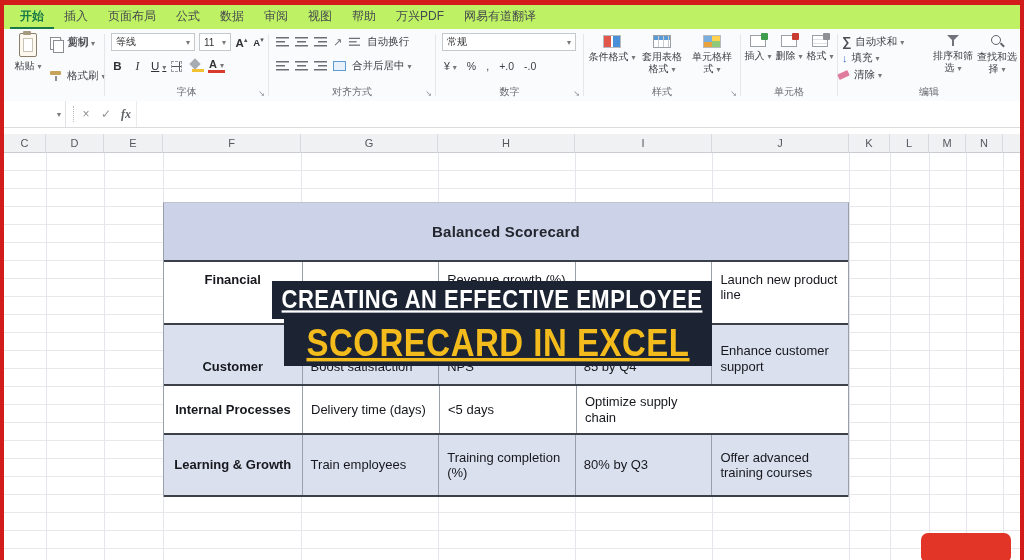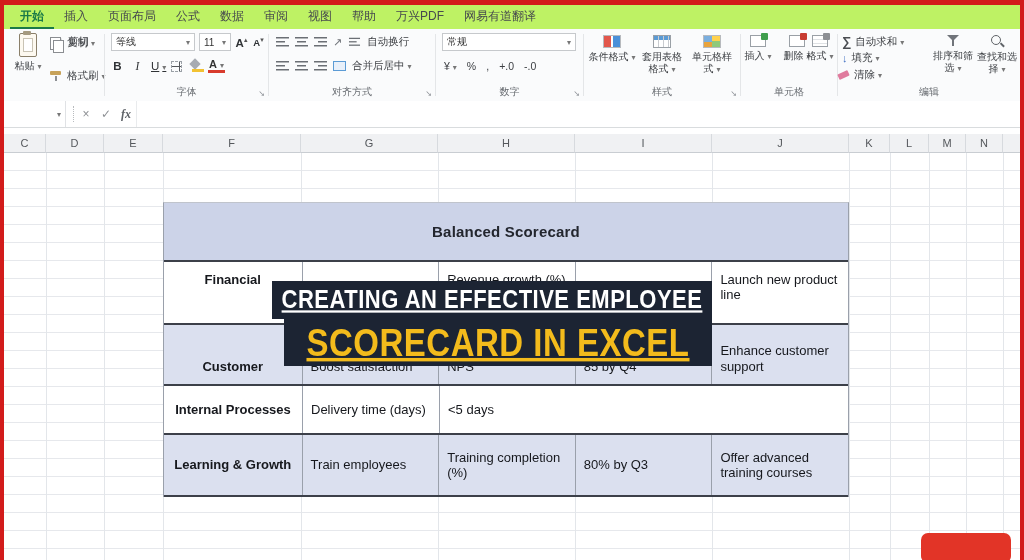--- a/index.html
+++ b/index.html
@@ -250,21 +250,21 @@
       <div class="glabel">样式</div>
       <span class="launcher">↘</span>
     </div>
     <div class="gdiv" style="left:736px;"></div>
 
     <div class="group" style="left:737px;width:96px;">
       <div class="vbtn" style="left:2px;width:30px;">
         <span class="ic ic-cell ins"></span>
         <span class="dd">插入</span>
       </div>
-      <div class="vbtn" style="left:41px;width:30px;">
+      <div class="vbtn" style="left:33px;width:30px;">
         <span class="ic ic-cell del"></span>
         <span class="dd">删除</span>
       </div>
       <div class="vbtn" style="left:64px;width:30px;">
         <span class="ic ic-cell fmt2"></span>
         <span class="dd">格式</span>
       </div>
       <div class="glabel">单元格</div>
     </div>
     <div class="gdiv" style="left:833px;"></div>
@@ -350,20 +350,21 @@
       <div class="tcell c0">Customer</div>
       <div class="tcell">Boost satisfaction</div>
       <div class="tcell">NPS</div>
       <div class="tcell">85 by Q4</div>
       <div class="tcell">Enhance customer support</div>
     </div>
     <div class="trow row-int">
       <div class="tcell c0">Internal Processes</div>
       <div class="tcell">Delivery time (days)</div>
       <div class="tcell">&lt;5 days</div>
+      <div class="tcell">Optimize supply chain</div>
     </div>
     <div class="trow row-lg">
       <div class="tcell c0">Learning &amp; Growth</div>
       <div class="tcell">Train employees</div>
       <div class="tcell">Training completion (%)</div>
       <div class="tcell">80% by Q3</div>
       <div class="tcell">Offer advanced training courses</div>
     </div>
   </div>
 

